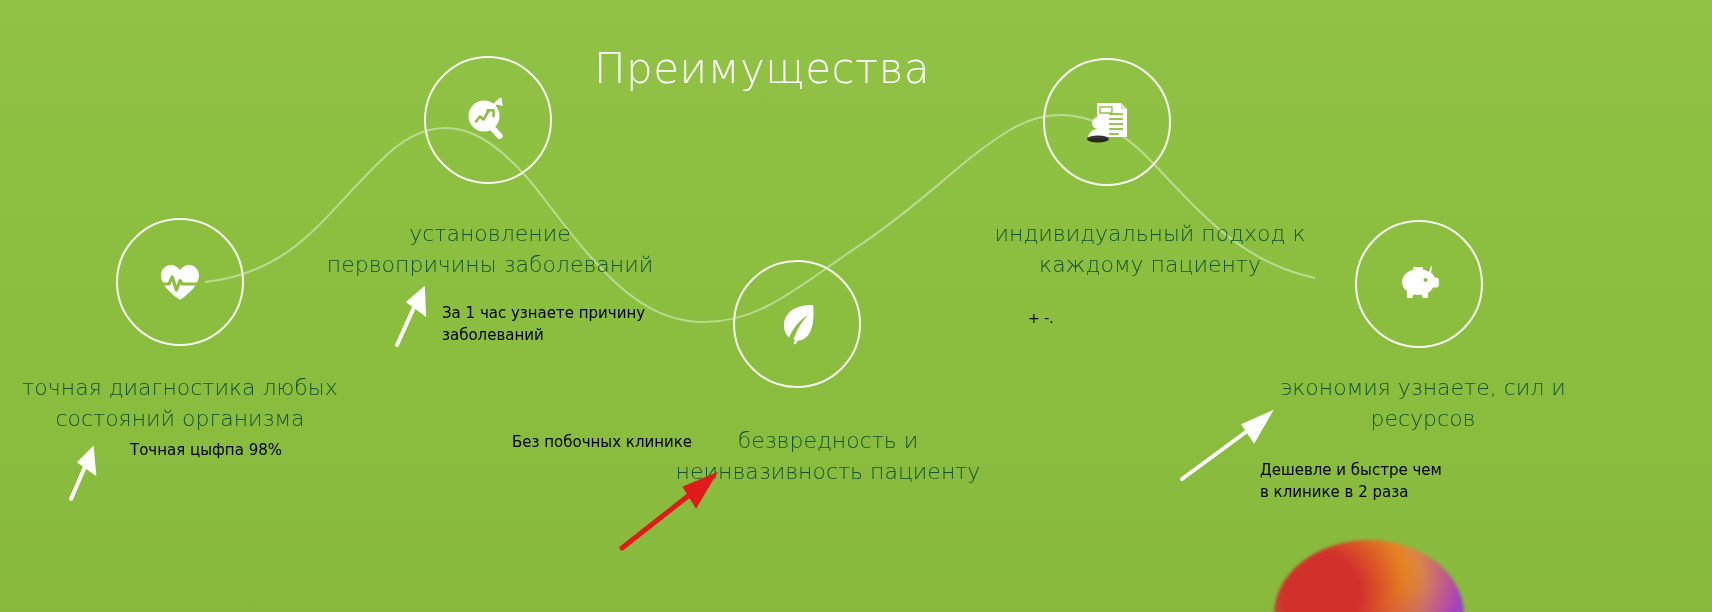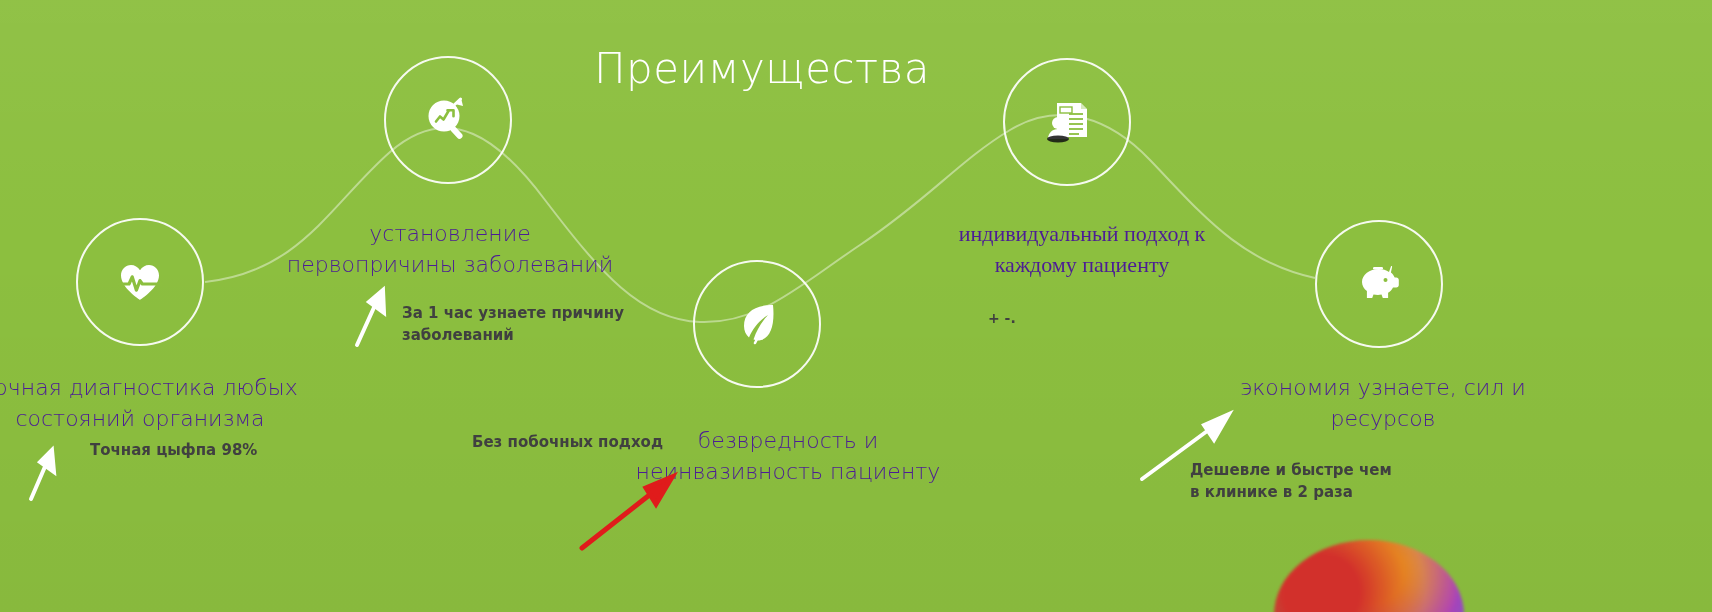--- a/index.html
+++ b/index.html
@@ -6,20 +6,21 @@
   html,body { width:1712px; height:612px; overflow:hidden; }
   body {
     background:#8cbf3f;
     font-family:"DejaVu Sans", sans-serif;
     position:relative;
   }
   #stage {
     position:absolute; left:0; top:0; width:1712px; height:612px;
     overflow:hidden;
     background:#8cbf3f;
+    padding-left:40px;
   }
   
   #sheen {
     position:absolute; inset:0;
     background:linear-gradient(180deg, rgba(255,255,255,0.045) 0%, rgba(255,255,255,0.00) 40%, rgba(0,0,0,0.03) 100%);
     pointer-events:none;
   }
   .svg-layer { position:absolute; left:0; top:0; width:1712px; height:612px; }
 
   .title {
@@ -39,34 +40,34 @@
     position:absolute;
     border-radius:50%;
     border:2px solid rgba(255,255,255,0.92);
     background:transparent;
     display:flex; align-items:center; justify-content:center;
   }
   .circle svg { display:block; }
 
   .node-label {
     position:absolute;
-    color:#4c1d95;
+    color:#14532d;
     font-size:22px;
     font-weight:300;
     line-height:1.42;
     text-align:center;
     font-family:"DejaVu Sans", sans-serif;
     white-space:pre-line;
   }
 
   .note {
     position:absolute;
-    color:#404040;
+    color:#000000;
     font-size:15px;
-    font-weight:700;
+    font-weight:400;
     line-height:1.45;
     font-family:"DejaVu Sans", sans-serif;
     white-space:pre-line;
   }
   .note.small { font-size:14px; }
 
   .blob {
     position:absolute;
     right:248px; bottom:-78px;
     width:190px; height:150px;
@@ -156,21 +157,21 @@
       </span>
     </div>
     <div class="node-label" style="left:628px; top:425px; width:320px;">безвредность и
 неинвазивность пациенту</div>
     <svg class="svg-layer" viewBox="0 0 1712 612" style="pointer-events:none;">
       <g stroke="#e01b1b" stroke-width="5" fill="#e01b1b">
         <line x1="582" y1="548" x2="657" y2="489" stroke-linecap="round"></line>
         <polygon points="672,477 656,504 646,488"></polygon>
       </g>
     </svg>
-    <div class="note" style="left:472px; top:432px; width:210px;">Без побочных подход</div>
+    <div class="note" style="left:472px; top:432px; width:210px;">Без побочных клинике</div>
   </div>
 
   <div class="node">
     <div class="circle" style="left:1003px; top:58px; width:128px; height:128px;">
       <span>
         <svg width="44" height="42" viewBox="0 0 44 42" fill="#ffffff">
           <path d="M12 2h24l6 6v28H12z"></path>
           <path d="M36 2v6h6" fill="#8cbf3f" opacity="0.35"></path>
           <g stroke="#8cbf3f" stroke-width="1.8">
             <line x1="24" y1="13" x2="38" y2="13"></line>
@@ -179,21 +180,21 @@
             <line x1="24" y1="28" x2="38" y2="28"></line>
             <line x1="24" y1="33" x2="34" y2="33"></line>
           </g>
           <rect x="15" y="6" width="12" height="6" fill="#ffffff" stroke="#8cbf3f" stroke-width="1.4"></rect>
           <circle cx="13" cy="22" r="6" fill="#ffffff"></circle>
           <path d="M3 38c0-6 4.5-10 10-10s10 4 10 10z" fill="#ffffff"></path>
           <ellipse cx="13" cy="38" rx="11" ry="3.4" fill="#111111" opacity="0.85"></ellipse>
         </svg>
       </span>
     </div>
-    <div class="node-label" style="left:912px; top:218px; width:340px;font-family:Liberation Serif, serif;">индивидуальный подход к
+    <div class="node-label" style="left:940px; top:218px; width:340px;">индивидуальный подход к
 каждому пациенту</div>
     <div class="note small" style="left:988px; top:308px; width:160px;">+ -.</div>
   </div>
 
   <div class="node">
     <div class="circle" style="left:1315px; top:220px; width:128px; height:128px;">
       <span>
         <svg width="46" height="40" viewBox="0 0 46 40" fill="#ffffff">
           <path d="M33 8c-2.6-1.9-6.3-3-10.3-3C13.5 5 6 10.8 6 18c0 3.6 1.9 6.8 4.9 9.1V34h5.3l1.3-3.6c1.4.3 2.9.5 4.4.5 1.2 0 2.4-.1 3.6-.3L26.8 34h5.3v-5.2c2.2-1.3 3.9-3.1 4.9-5.2h3.3c1.4 0 2.5-1.1 2.5-2.5v-5c0-1.4-1.1-2.5-2.5-2.5h-1.6c-.8-2-2.1-3.8-3.8-5.2l1.2-5.5c.1-.6-.5-1.1-1-.8L33 8z"></path>
           <circle cx="29.5" cy="16" r="2" fill="#8cbf3f"></circle>
@@ -202,18 +203,18 @@
       </span>
     </div>
     <div class="node-label" style="left:1218px; top:372px; width:330px;">экономия узнаете, сил и
 ресурсов</div>
     <svg class="svg-layer" viewBox="0 0 1712 612" style="pointer-events:none;">
       <g stroke="#ffffff" stroke-width="4" fill="#ffffff">
         <line x1="1142" y1="479" x2="1214" y2="426" stroke-linecap="round"></line>
         <polygon points="1229,414 1214,440 1204,425"></polygon>
       </g>
     </svg>
-    <div class="note" style="left:1190px; top:460px; width:260px;">Дешевле и быстре чем
+    <div class="note" style="left:1220px; top:460px; width:260px;">Дешевле и быстре чем
 в клинике в 2 раза</div>
   </div>
 
   <div class="blob"></div>
 </div>
 
 </body></html>

